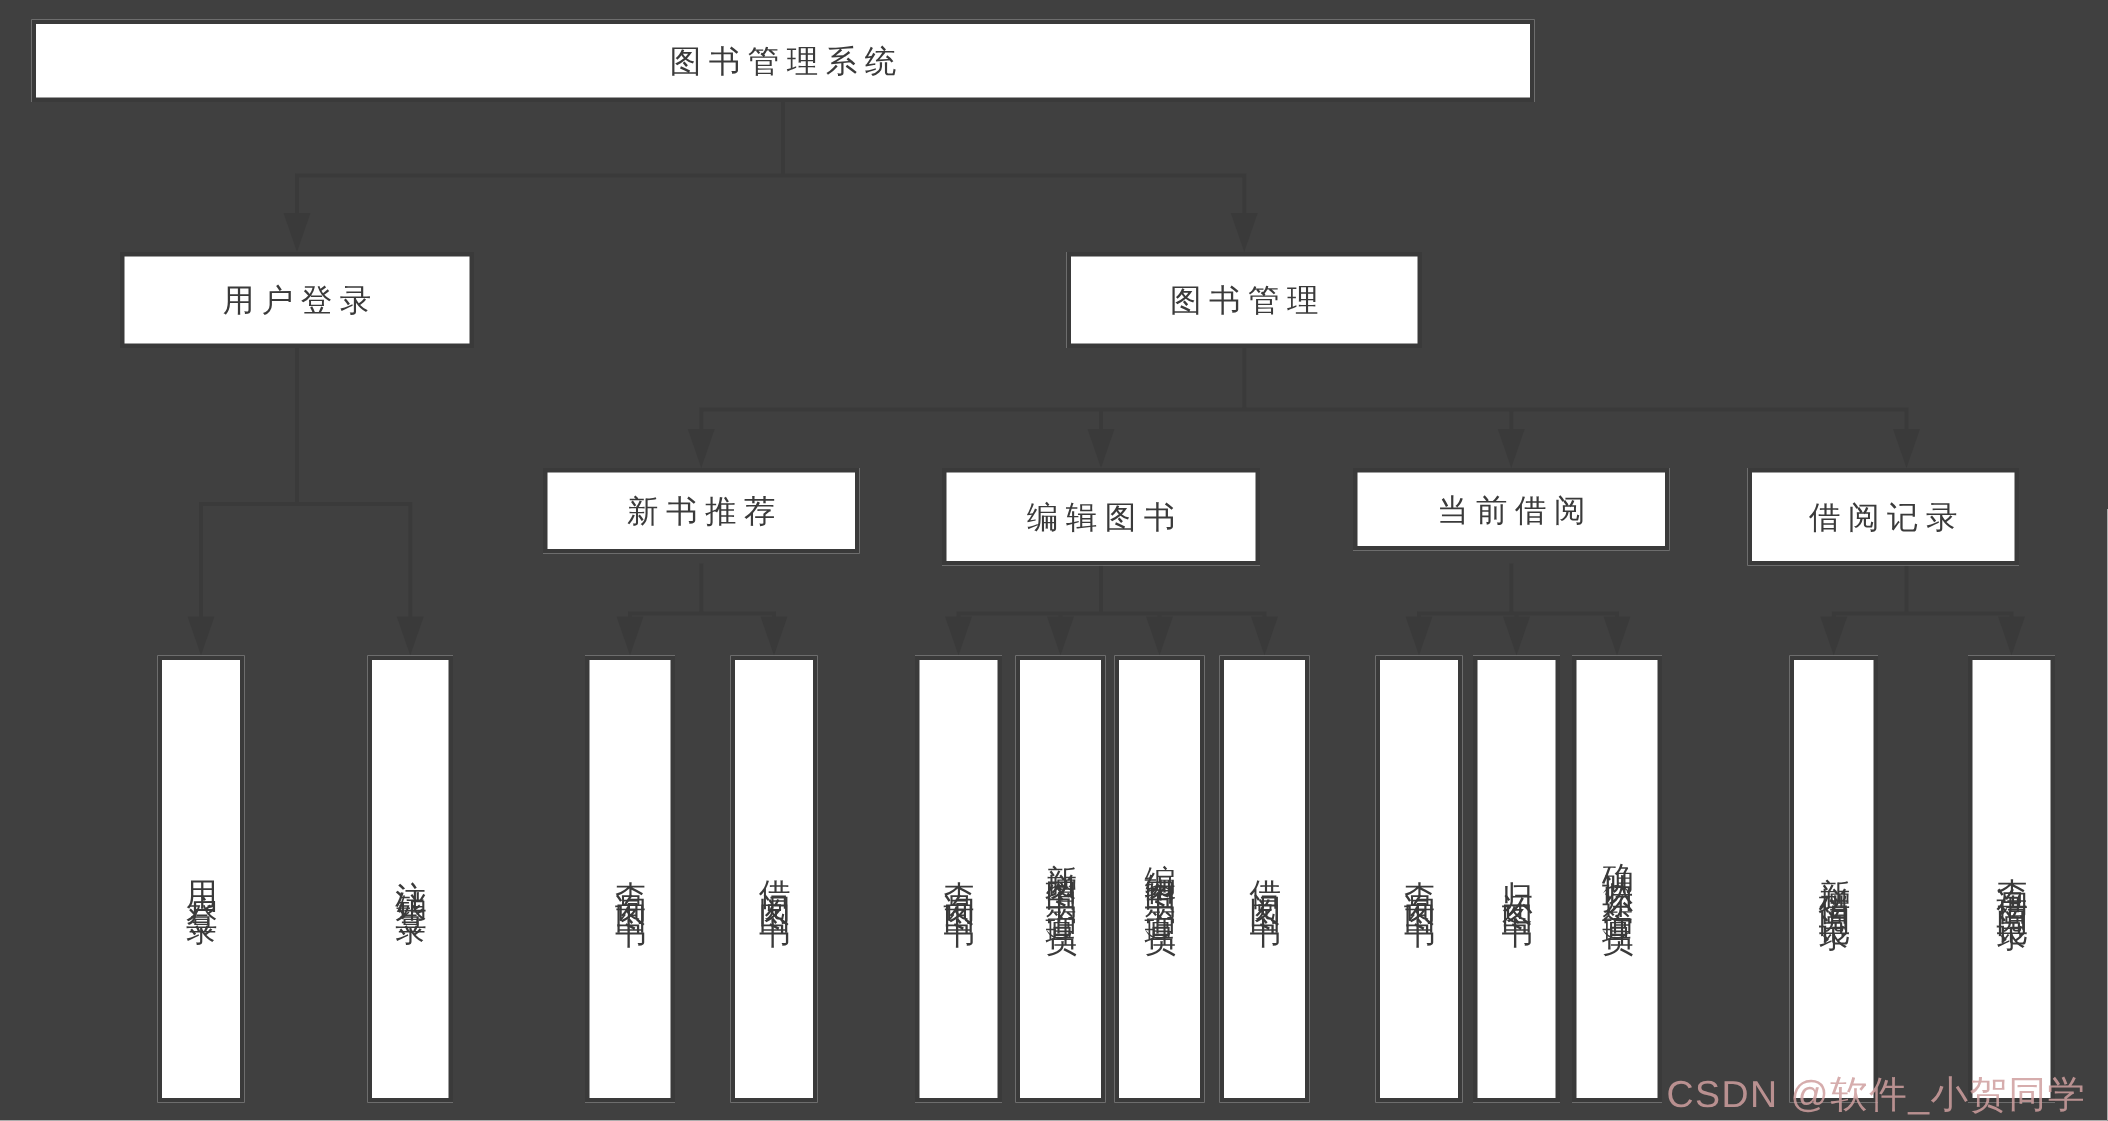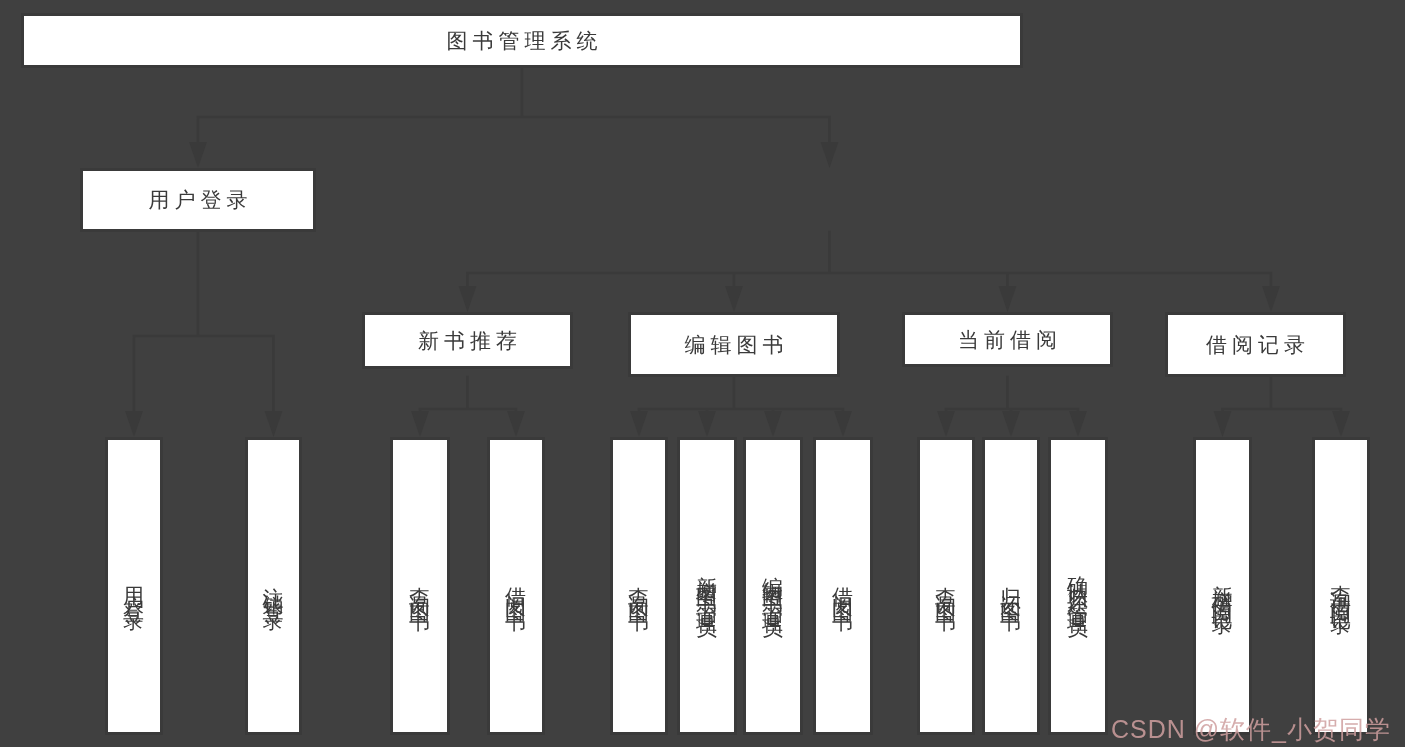--- a/index.html
+++ b/index.html
@@ -73,20 +73,23 @@
     <polygon points="1332,411 1350,411 1341,437"></polygon>
   </svg>
 
   <div class="node h-node" style="left:21px;top:13px;width:1002px;height:55px;">
     <span>图书管理系统</span>
   </div>
 
   <div class="node h-node" style="left:80px;top:168px;width:236px;height:64px;">
     <span>用户登录</span>
   </div>
+  <div class="node h-node" style="left:711px;top:168px;width:237px;height:64px;">
+    <span>图书管理</span>
+  </div>
 
   <div class="node h-node" style="left:362px;top:312px;width:211px;height:57px;">
     <span>新书推荐</span>
   </div>
   <div class="node h-node" style="left:628px;top:312px;width:212px;height:65px;">
     <span>编辑图书</span>
   </div>
   <div class="node h-node" style="left:902px;top:312px;width:211px;height:55px;">
     <span>当前借阅</span>
   </div>

